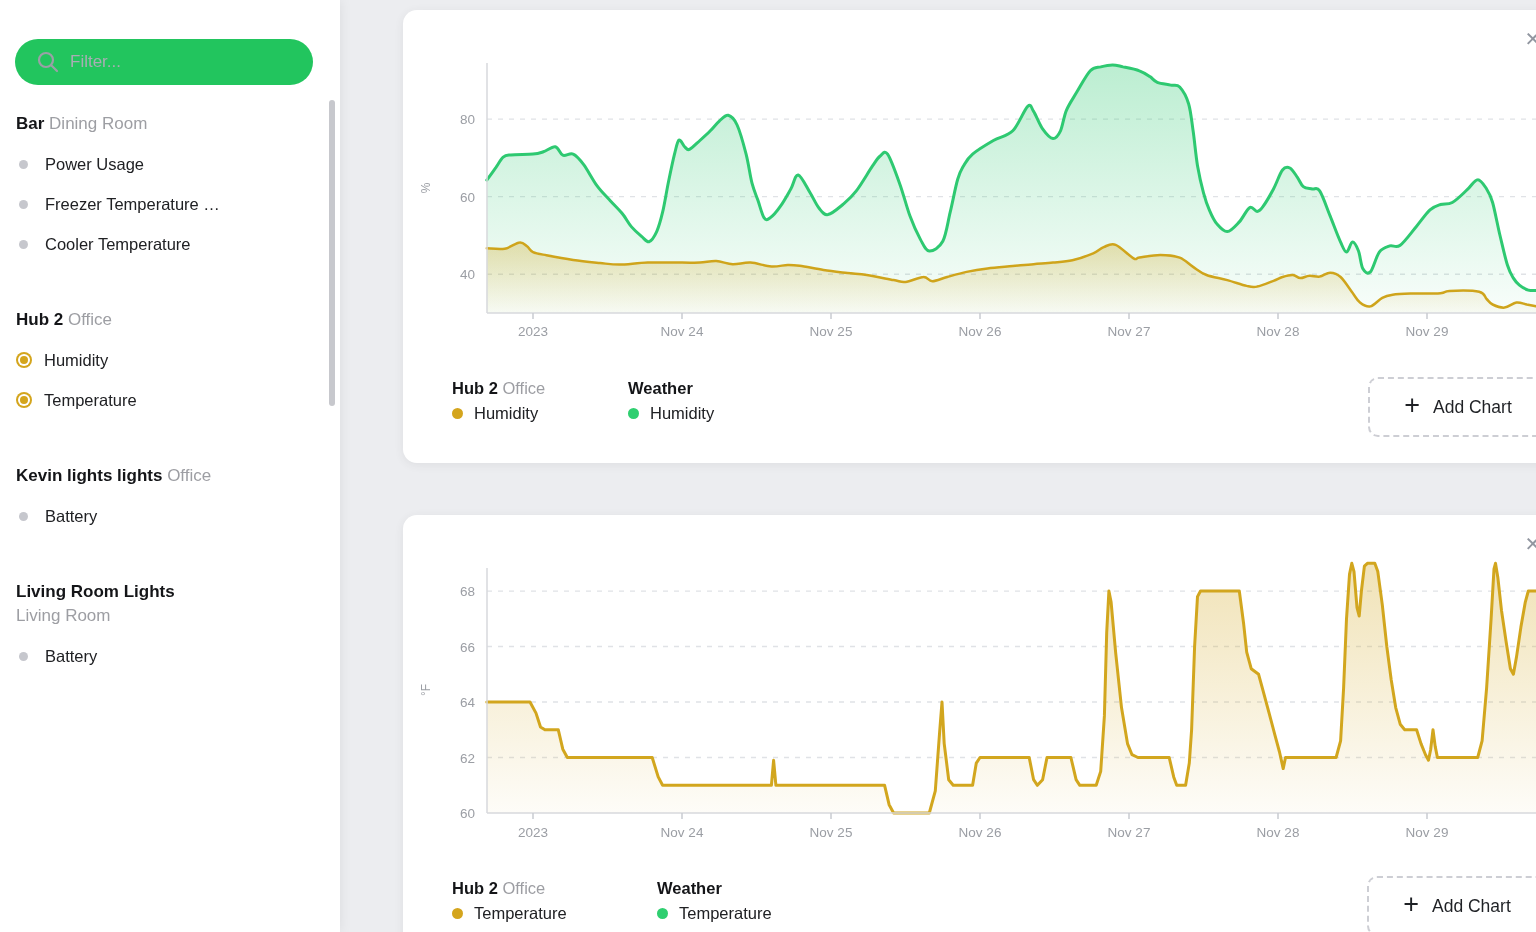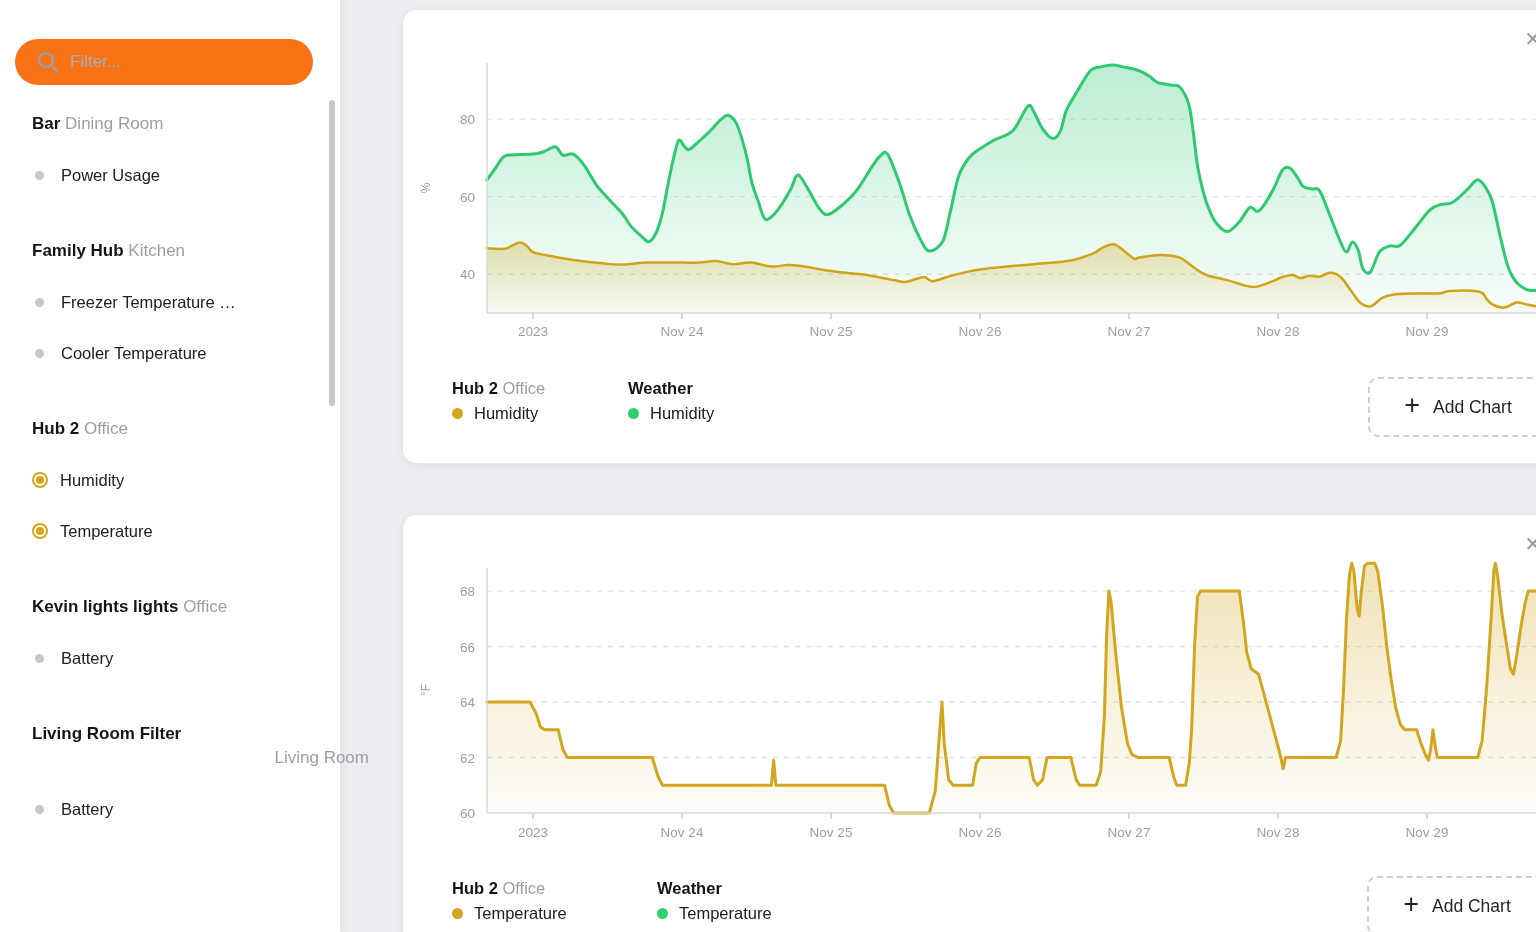--- a/index.html
+++ b/index.html
@@ -5,31 +5,31 @@
   * { margin:0; padding:0; box-sizing:border-box; }
   html,body { width:1536px; height:932px; overflow:hidden;
     font-family:"Liberation Sans","DejaVu Sans",sans-serif;
     background:#ecedf0; color:#1d1e20; }
 
   
   .sidebar { position:absolute; left:0; top:0; width:340px; height:932px;
     background:#ffffff; box-shadow:0 0 12px rgba(0,0,0,.08); z-index:2; }
   .filter-wrap { position:absolute; left:15px; top:39px; width:298px; height:46px; }
   .filter-wrap input { width:100%; height:100%; border:none; outline:none;
-    background:#f97316; border-radius:24px; padding:0 18px 0 55px;
+    background:#22c55e; border-radius:24px; padding:0 18px 0 55px;
     font-size:17px; color:#3c4043; font-family:inherit; }
   .filter-wrap input::placeholder { color:#a9adb4; }
   .filter-icon { position:absolute; left:21px; top:11px; width:24px; height:24px; }
-  .list { position:absolute; left:16px; top:85px; width:369px; padding:0 16px; }
-  .row { min-height:24px; margin-top:27px; display:flex; align-items:center; }
+  .list { position:absolute; left:0; top:85px; width:369px; padding:0 16px; }
+  .row { min-height:24px; margin-top:16px; display:flex; align-items:center; }
   .row.header { margin-top:52px; display:block; line-height:24px; }
   .row.header.first { margin-top:27px; }
   .gname { font-weight:700; font-size:17px; color:#141518; }
   .garea { font-weight:400; font-size:17px; color:#9d9ea3; }
-  .garea.newline { display:block;text-align:right; }
+  .garea.newline { display:block; }
   .row.item { cursor:pointer; }
   .dot { width:9px; height:9px; border-radius:50%; background:#c6c7cd;
     margin:0 17px 0 3px; flex:none; }
   .dot.sel { width:8px; height:8px; background:#d4a51d;
     box-shadow:0 0 0 2px #fff, 0 0 0 4px #d4a51d; margin:0 16px 0 4px; }
   .ilabel { font-size:16.5px; color:#202124; }
   .sb-scroll { position:absolute; left:329px; top:100px; width:6px; height:306px;
     border-radius:3px; background:#c7c8cd; }
 
   
@@ -77,21 +77,20 @@
       <line x1="15.2" y1="15.2" x2="21" y2="21" stroke="#9aa0a6" stroke-width="2.2" stroke-linecap="round"></line>
     </svg>
     <input type="text" placeholder="Filter..." style="">
   </div>
   <div class="list" id="sidebar-list">
       <div class="row header first"><span class="gname">Bar</span><span class="garea"> Dining Room</span></div>
       <div class="row item">
         <span class="dot"></span>
         <span class="ilabel">Power Usage</span>
       </div>
-      <div class="row header"><span class="gname">Family Hub</span><span class="garea"> Kitchen</span></div>
       <div class="row item">
         <span class="dot"></span>
         <span class="ilabel">Freezer Temperature …</span>
       </div>
       <div class="row item">
         <span class="dot"></span>
         <span class="ilabel">Cooler Temperature</span>
       </div>
       <div class="row header"><span class="gname">Hub 2</span><span class="garea"> Office</span></div>
       <div class="row item">
@@ -100,21 +99,21 @@
       </div>
       <div class="row item">
         <span class="dot sel"></span>
         <span class="ilabel">Temperature</span>
       </div>
       <div class="row header"><span class="gname">Kevin lights lights</span><span class="garea"> Office</span></div>
       <div class="row item">
         <span class="dot"></span>
         <span class="ilabel">Battery</span>
       </div>
-      <div class="row header"><span class="gname">Living Room Filter</span><span class="garea newline">Living Room</span></div>
+      <div class="row header"><span class="gname">Living Room Lights</span><span class="garea newline">Living Room</span></div>
       <div class="row item">
         <span class="dot"></span>
         <span class="ilabel">Battery</span>
       </div>
     </div>
   <div class="sb-scroll"></div>
 </div>
 
 <div class="card" id="card-0">
   <svg class="chart" width="1170" height="453">

